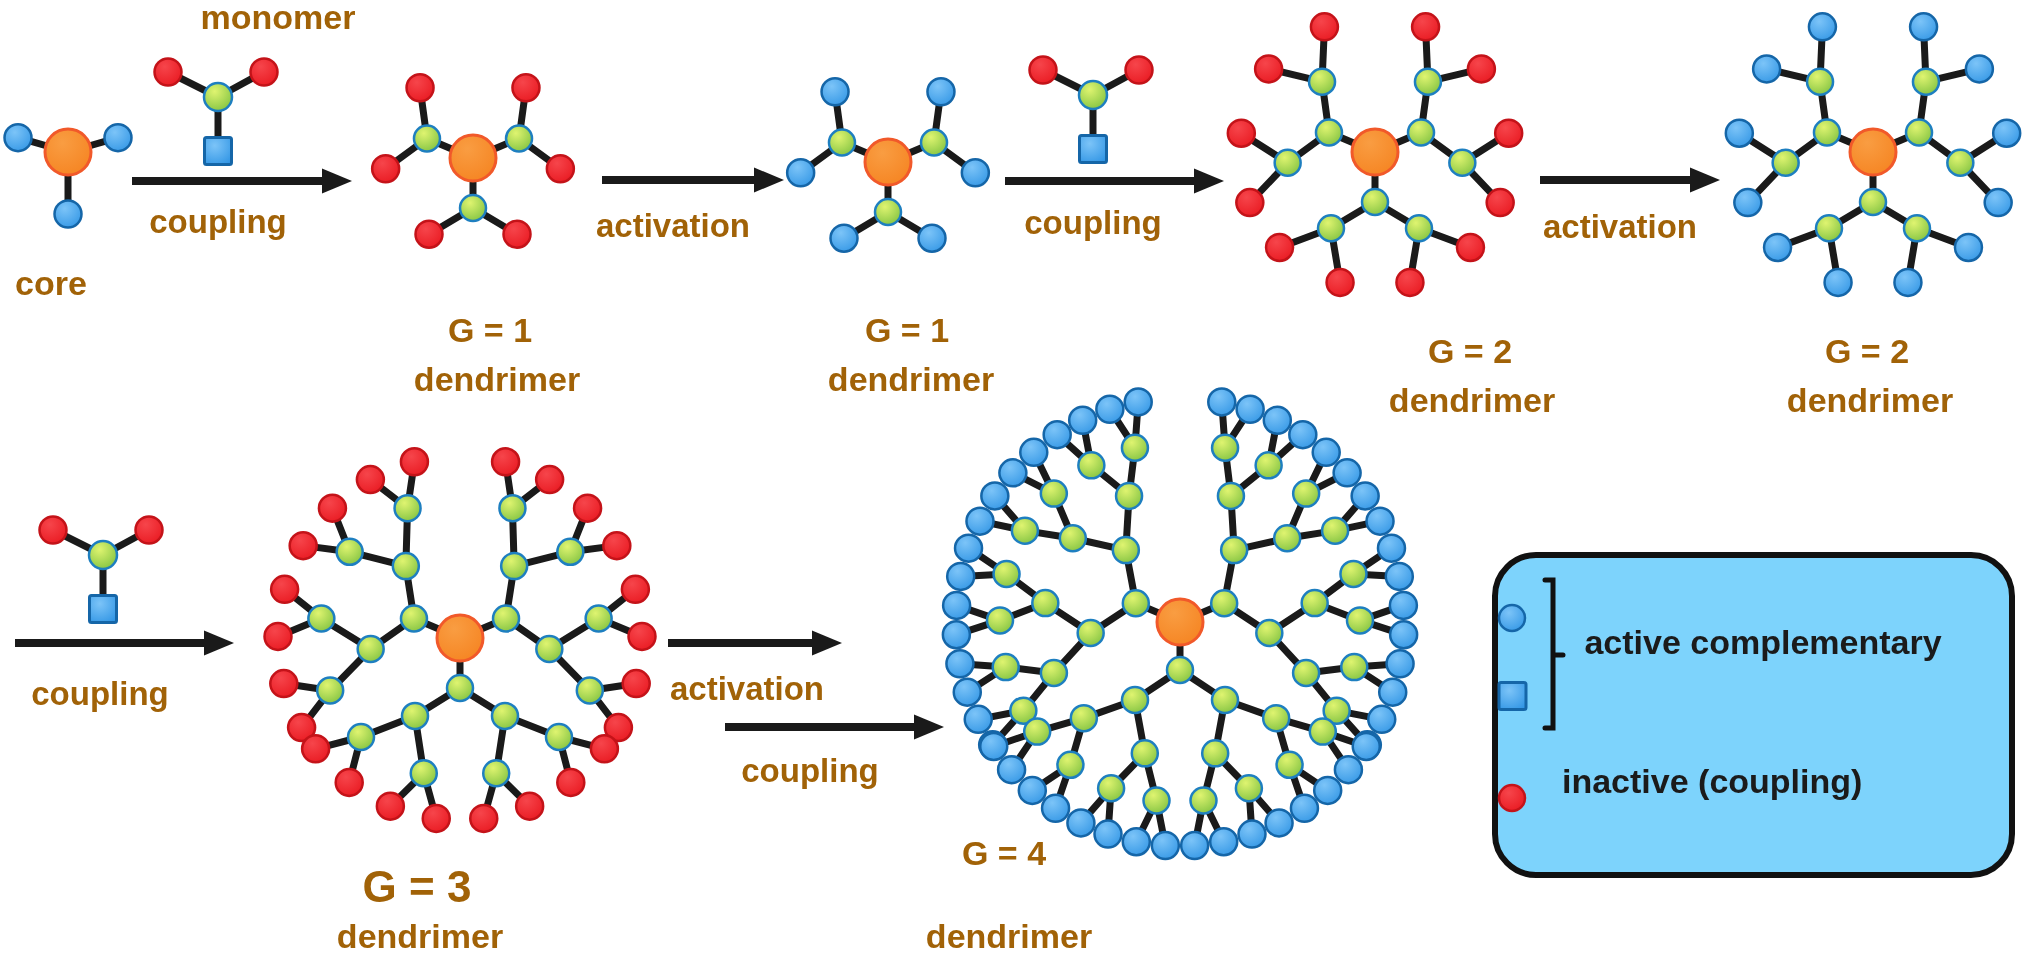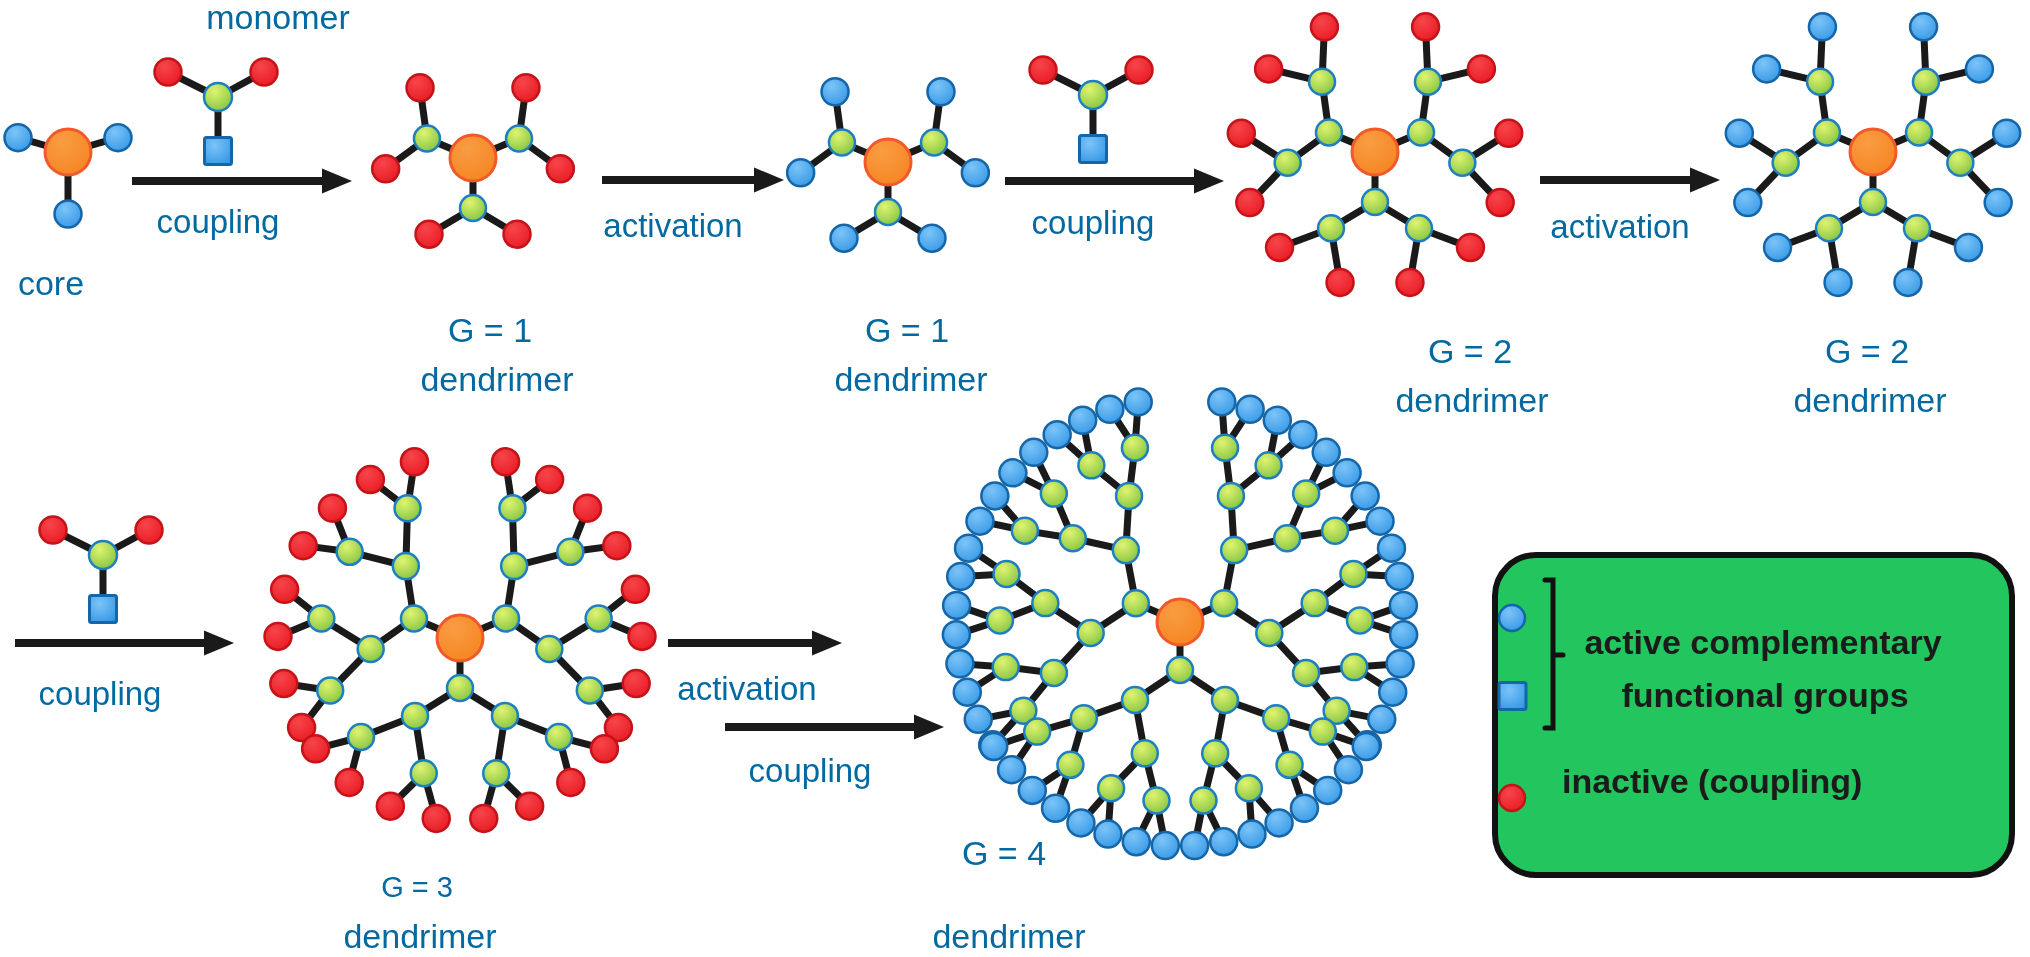--- a/index.html
+++ b/index.html
@@ -1,23 +1,23 @@
 <!DOCTYPE html>
 <html><head>
 <meta charset="utf-8">
 <style>
   html,body{margin:0;padding:0;background:#fff;}
   .stage{position:relative;width:2030px;height:957px;background:#fff;overflow:hidden;
          font-family:"Liberation Sans",sans-serif;}
   #diagram-svg{position:absolute;left:0;top:0;}
   #labels-layer{position:absolute;left:0;top:0;width:100%;height:100%;pointer-events:none;}
-  .diagram-label{position:absolute;transform:translate(-50%,-50%);font-weight:400;
-                 color:#0369a1;white-space:nowrap;line-height:1;}
+  .diagram-label{position:absolute;transform:translate(-50%,-50%);font-weight:700;
+                 color:#a16207;white-space:nowrap;line-height:1;}
   .legend{position:absolute;left:1492px;top:552px;width:511px;height:314px;
-          border:6px solid #111;border-radius:44px;background:#22c55e;}
+          border:6px solid #111;border-radius:44px;background:#7dd3fc;}
   .legend-symbols{position:absolute;left:0;top:0;width:511px;height:314px;overflow:visible;}
   .legend-text{position:absolute;font-weight:700;font-size:34px;color:#1b1b1b;
                white-space:nowrap;line-height:1;}
   .legend-text.centered{transform:translate(-50%,-50%);}
   .legend-text.leftal{transform:translateY(-50%);}
   .sym-bracket{fill:none;stroke:#111;stroke-width:5;stroke-linecap:round;}
 </style>
 </head>
 <body>
 
@@ -530,32 +530,31 @@
       <div class="diagram-label" style="left: 673px; top: 225px; font-size: 33px;">activation</div>
       <div class="diagram-label" style="left: 907px; top: 330px; font-size: 34px;">G = 1</div>
       <div class="diagram-label" style="left: 911px; top: 379px; font-size: 34px;">dendrimer</div>
       <div class="diagram-label" style="left: 1093px; top: 222px; font-size: 33px;">coupling</div>
       <div class="diagram-label" style="left: 1470px; top: 351px; font-size: 34px;">G = 2</div>
       <div class="diagram-label" style="left: 1472px; top: 400px; font-size: 34px;">dendrimer</div>
       <div class="diagram-label" style="left: 1620px; top: 226px; font-size: 33px;">activation</div>
       <div class="diagram-label" style="left: 1867px; top: 351px; font-size: 34px;">G = 2</div>
       <div class="diagram-label" style="left: 1870px; top: 400px; font-size: 34px;">dendrimer</div>
       <div class="diagram-label" style="left: 100px; top: 693px; font-size: 33px;">coupling</div>
-      <div class="diagram-label" style="left: 417px; top: 887px; font-size: 29px;">G = 3</div>
+      <div class="diagram-label" style="left: 417px; top: 887px; font-size: 44px;">G = 3</div>
       <div class="diagram-label" style="left: 420px; top: 936px; font-size: 34px;">dendrimer</div>
       <div class="diagram-label" style="left: 747px; top: 688px; font-size: 33px;">activation</div>
       <div class="diagram-label" style="left: 810px; top: 770px; font-size: 33px;">coupling</div>
       <div class="diagram-label" style="left: 1004px; top: 853px; font-size: 34px;">G = 4</div>
       <div class="diagram-label" style="left: 1009px; top: 936px; font-size: 34px;">dendrimer</div>
     </div>
 
   <div class="legend">
     <svg class="legend-symbols" viewBox="0 0 511 314">
       <circle cx="14" cy="60" r="13" fill="url(#gradBlue)" stroke="#1566A8" stroke-width="2.5"></circle>
       <rect x="1" y="124.5" width="27" height="27" rx="2" fill="url(#gradBlue)" stroke="#1566A8" stroke-width="3"></rect>
       <path class="sym-bracket" d="M47,22 H55 V97 H65 M55,97 V170 H47"></path>
       <circle cx="14" cy="240" r="13" fill="url(#gradRed)" stroke="#C41319" stroke-width="2.5"></circle>
     </svg>
     <div class="legend-text centered" style="left:265px;top:84px;">active complementary</div>
-    <div class="legend-text centered" style="left:267px;top:137px;">functional groups</div>
     <div class="legend-text leftal" style="left:64px;top:223px;">inactive (coupling)</div>
   </div>
 </div>
 
 </body></html>

